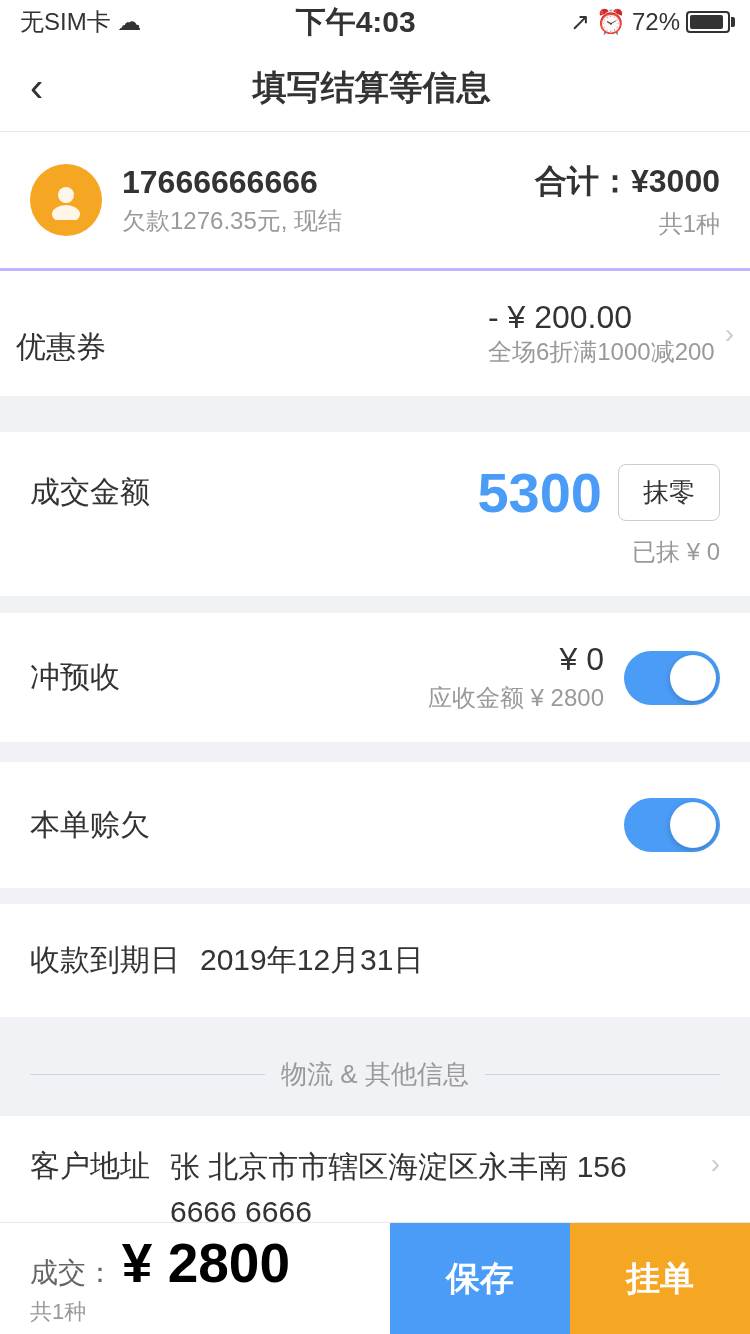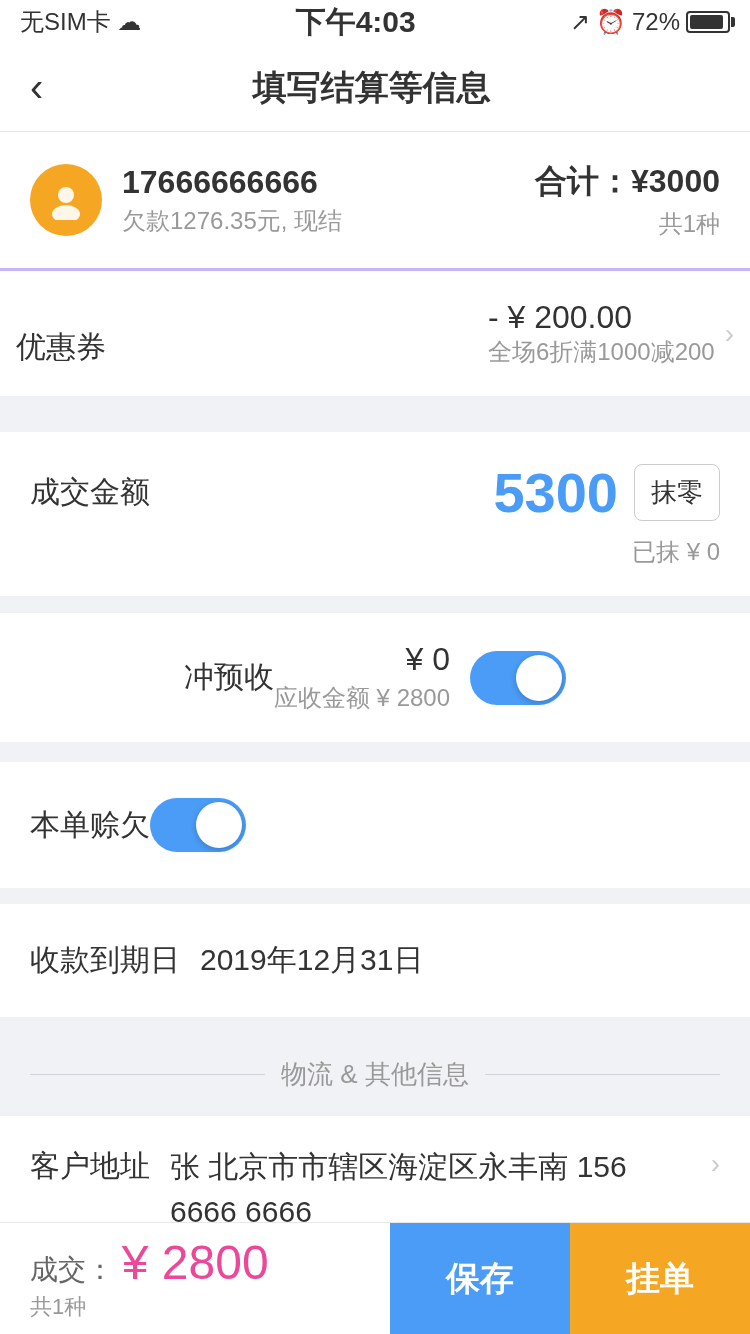--- a/index.html
+++ b/index.html
@@ -142,33 +142,33 @@
       align-items: center;
       justify-content: space-between;
       margin-bottom: 10px;
     }
     .amount-label { font-size: 30px; color: #333; }
     .amount-value-blue { font-size: 56px; font-weight: 700; color: #4a9cf6; }
     .amount-right { display: flex; align-items: center; gap: 16px; }
     .round-btn {
       border: 1px solid #ccc;
       border-radius: 8px;
-      padding: 10px 16px;
+      padding: 10px 24px;
       font-size: 26px;
       color: #333;
       background: #fff;
       cursor: pointer;
     }
     .amount-sub { font-size: 24px; color: #999; text-align: right; }
 
     
     .prepay-row {
       display: flex;
       align-items: center;
-      justify-content: center;
+      justify-content: space-between;
       padding: 28px 30px;
       background: #fff;
       border-top: 1px solid #f0f0f0;
     }
     .prepay-right { display: flex; align-items: center; gap: 20px; }
     .prepay-amount-block { text-align: right; }
     .prepay-amount { font-size: 32px; color: #333; font-weight: 500; }
     .prepay-sub { font-size: 24px; color: #999; margin-top: 4px; }
 
     
@@ -186,20 +186,21 @@
       position: absolute;
       top: 4px;
       right: 4px;
       box-shadow: 0 2px 6px rgba(0,0,0,0.2);
     }
 
     
     .credit-row {
       display: flex;
       align-items: center;
+      justify-content: space-between;
       padding: 36px 30px;
       background: #fff;
       margin-bottom: 16px;
     }
     .credit-label { font-size: 30px; color: #333; }
 
     
     .duedate-row {
       display: flex;
       align-items: center;
@@ -249,21 +250,21 @@
       background: #fff;
       display: flex;
       align-items: center;
       border-top: 1px solid #e8e8e8;
     }
     .footer-info {
       flex: 1;
       padding: 0 30px;
     }
     .footer-label { font-size: 28px; color: #666; }
-    .footer-amount { font-size: 48px; font-weight: 400; color: #ec4899; }
+    .footer-amount { font-size: 55px; font-weight: 700; color: #000000; }
     .footer-count { font-size: 22px; color: #999; margin-top: 2px; }
     .footer-btn {
       height: 112px;
       width: 180px;
       display: flex;
       align-items: center;
       justify-content: center;
       font-size: 34px;
       font-weight: 600;
       color: #fff;

